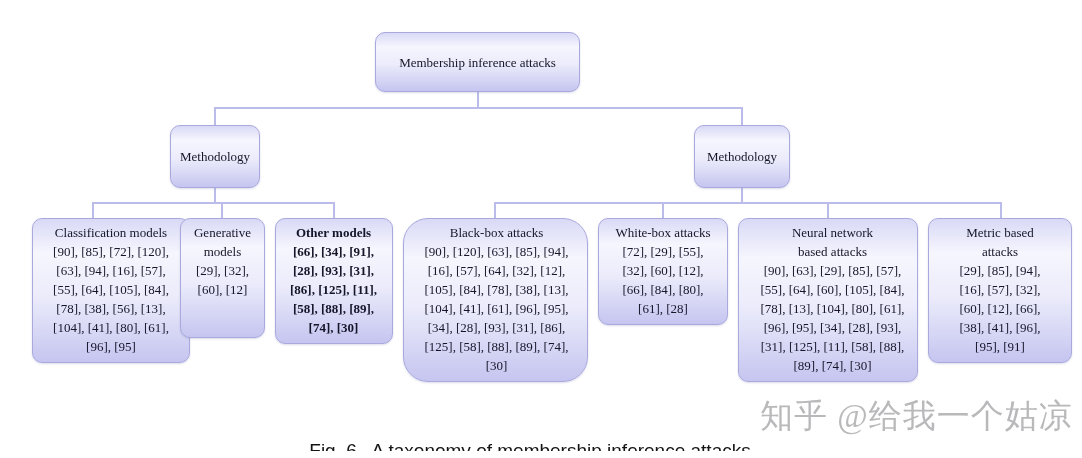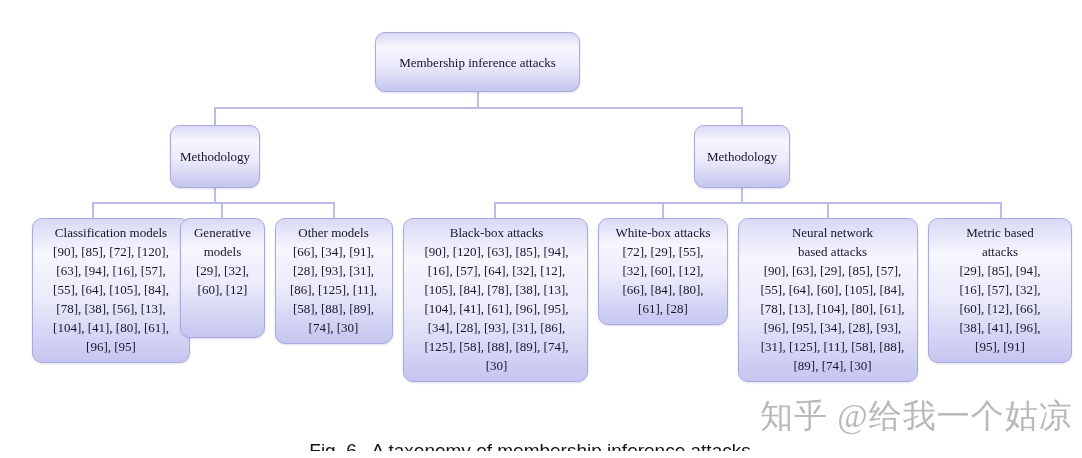--- a/index.html
+++ b/index.html
@@ -32,22 +32,22 @@
     box-shadow: 0 1px 2px rgba(120,120,180,0.25);
   }
   .node.hub {
     display: flex;
     align-items: center;
     justify-content: center;
   }
   .node.leaf { padding-top: 4px; padding-bottom: 6px; }
   .leaf-classification { padding-left:14px; padding-right:14px; }
   .leaf-generative     { padding-left:11px; padding-right:11px; }
-  .leaf-other          { padding-left:11px; padding-right:12px; }
-  .leaf-black          { padding-left:11px; padding-right:9px; }
+  .leaf-other          { padding-left:11px; padding-right:12px;font-weight:bold; }
+  .leaf-black          { padding-left:11px; padding-right:9px;border-radius:25px; }
   .leaf-white          { padding-left:10px; padding-right:10px; }
   .leaf-neural         { padding-left:20px; padding-right:11px; }
   .leaf-metric         { padding-left:19px; padding-right:19px; }
   .node-title { }
   .title-narrow { max-width: 112px; margin: 0 auto; }
   .node-refs { }
   
   .caption {
     position: absolute;
     left: 0; top: 400px;

